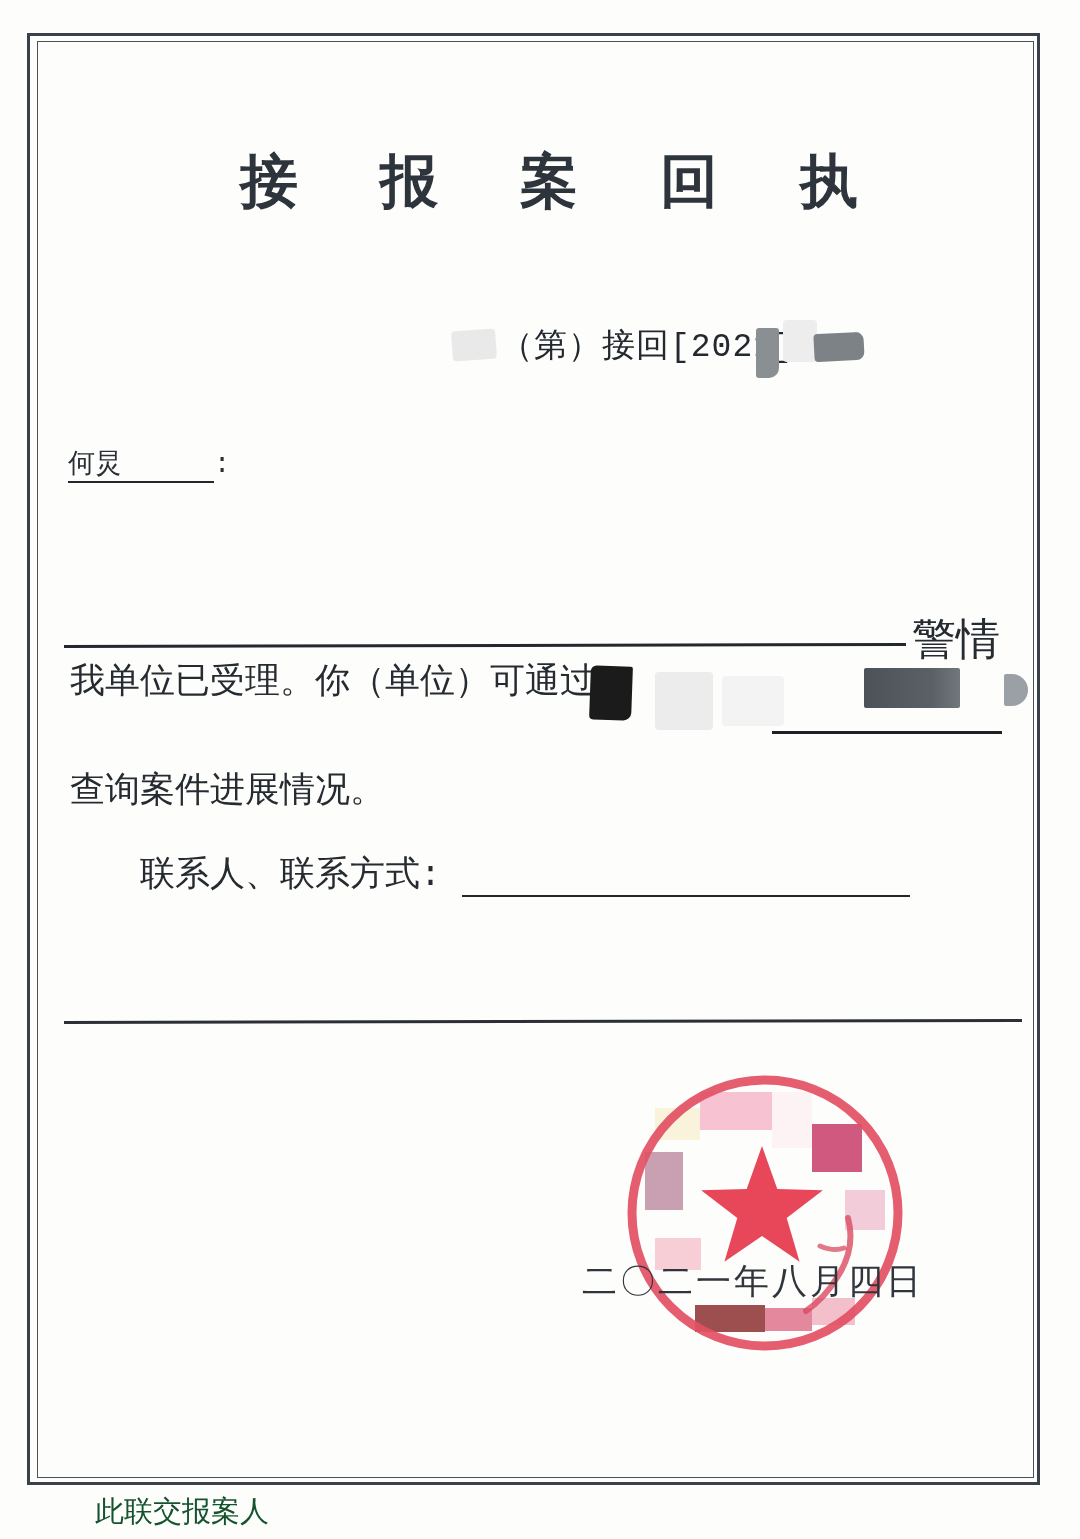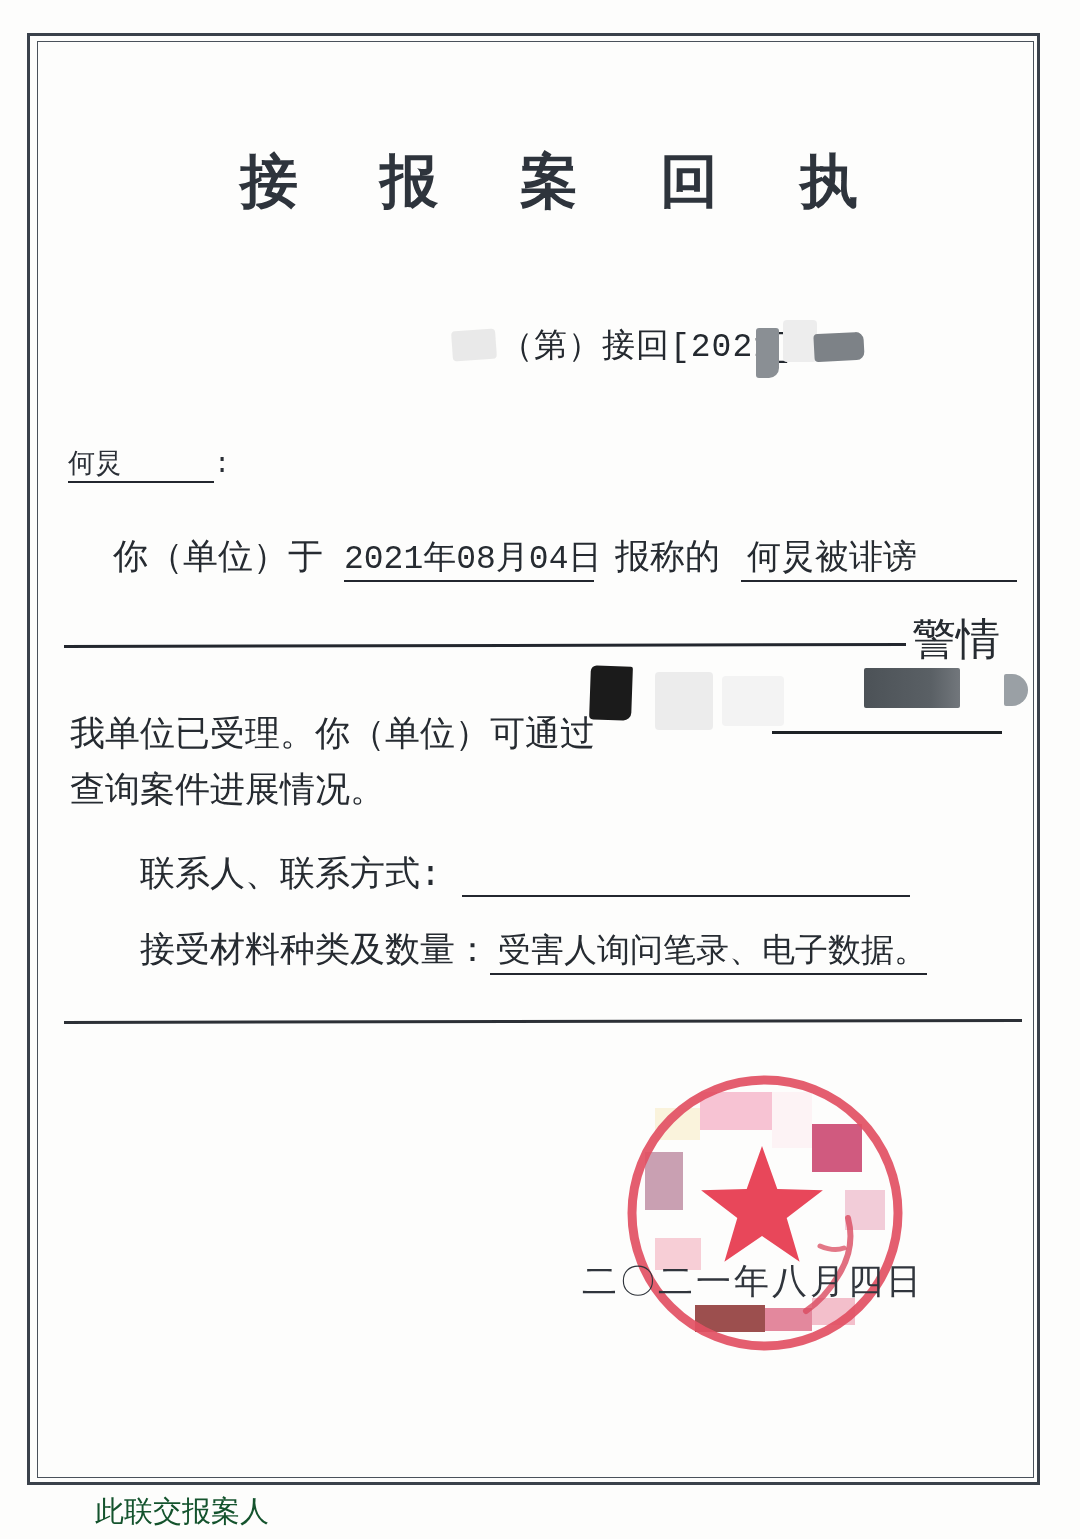--- a/index.html
+++ b/index.html
@@ -34,21 +34,21 @@
   .salutation .u{min-width:146px;}
   .bodyline{position:absolute;font-size:35px;white-space:nowrap;color:#262b31;}
   .l1{left:113px;top:533px;}
   .f-date{width:250px;text-align:center;font-size:33px;}
   .f-case{width:276px;padding-left:6px;box-sizing:border-box;font-size:34px;}
   .l2-line{
     position:absolute;left:64px;top:644px;width:842px;height:3px;
     background:#23272e;transform:rotate(-0.15deg);
   }
   .l2-label{position:absolute;left:912px;top:610px;font-size:44px;}
-  .l3{left:70px;top:710px;}
+  .l3{left:70px;top:657px;}
   .l3-underline{
     position:absolute;left:772px;top:731px;width:230px;height:3px;background:#1e2226;
   }
   .l4{left:70px;top:766px;}
   .l5{left:140px;top:850px;}
   .l5 .u{width:448px;height:38px;vertical-align:bottom;}
   .l6{left:140px;top:926px;}
   .f-materials{min-width:412px;padding-left:8px;box-sizing:border-box;font-size:33px;}
   .separator{
     position:absolute;left:64px;top:1020px;width:958px;height:2.5px;
@@ -74,42 +74,37 @@
   <div class="doc-title">接报案回执</div>
 
   <div class="smudge" style="left:452px;top:330px;width:44px;height:30px;background:#d9d9d9;opacity:.55;transform:rotate(-4deg);"></div>
   <div class="doc-no">（第）接回[2021]</div>
   <div class="smudge" style="left:756px;top:328px;width:23px;height:50px;background:#8a8f94;border-radius:3px 3px 10px 3px;"></div>
   <div class="smudge" style="left:783px;top:320px;width:34px;height:42px;background:#ededed;"></div>
   <div class="smudge" style="left:814px;top:333px;width:50px;height:28px;background:#7d8287;border-radius:4px 8px 8px 4px;transform:rotate(-3deg);"></div>
 
   <div class="salutation"><span class="u"><span>何炅</span></span><span>:</span></div>
 
-  <div class="bodyline l1"><span>你（单位）于</span>
-    <span class="u f-date">2021年08月04日</span>
-    <span>报称的</span>
-    <span class="u f-case">何炅被诽谤</span></div>
 
   <div class="l2-line"></div>
   <div class="l2-label bodyline">警情</div>
 
   <div class="bodyline l3">我单位已受理。你（单位）可通过</div>
   <div class="smudge" style="left:590px;top:666px;width:42px;height:54px;background:#1b1b1b;border-radius:6px 2px 8px 4px;transform:rotate(2deg);"></div>
   <div class="smudge" style="left:655px;top:672px;width:58px;height:58px;background:#ececec;"></div>
   <div class="smudge" style="left:722px;top:676px;width:62px;height:50px;background:#f3f3f3;"></div>
   <div class="smudge" style="left:864px;top:668px;width:96px;height:40px;background:linear-gradient(90deg,#4c5257,#5a6065 70%,#72777c);border-radius:2px;"></div>
   <div class="smudge" style="left:1004px;top:674px;width:24px;height:32px;background:#9aa0a5;border-radius:2px 16px 16px 2px;"></div>
   <div class="l3-underline"></div>
 
   <div class="bodyline l5"><span>联系人、联系方式:</span>
     <span class="u"></span></div>
 
   <div class="bodyline l4">查询案件进展情况。</div>
 
-  <div class="bodyline l6"><span>接受材料种类及数量：</span><span class="u f-materials">受害人询问笔录、电子数据。</span></div>
 
   <div class="separator"></div>
 
   <svg class="seal" viewBox="0 0 290 290">
 
     <rect x="80" y="24" width="72" height="38" fill="#f7c3d3"></rect>
     <rect x="152" y="24" width="40" height="56" fill="#fdf3f5"></rect>
     <rect x="192" y="56" width="50" height="48" fill="#d05a7f"></rect>
     <rect x="35" y="40" width="45" height="32" fill="#faf3dc"></rect>
     <rect x="25" y="84" width="38" height="58" fill="#c9a0b2"></rect>

